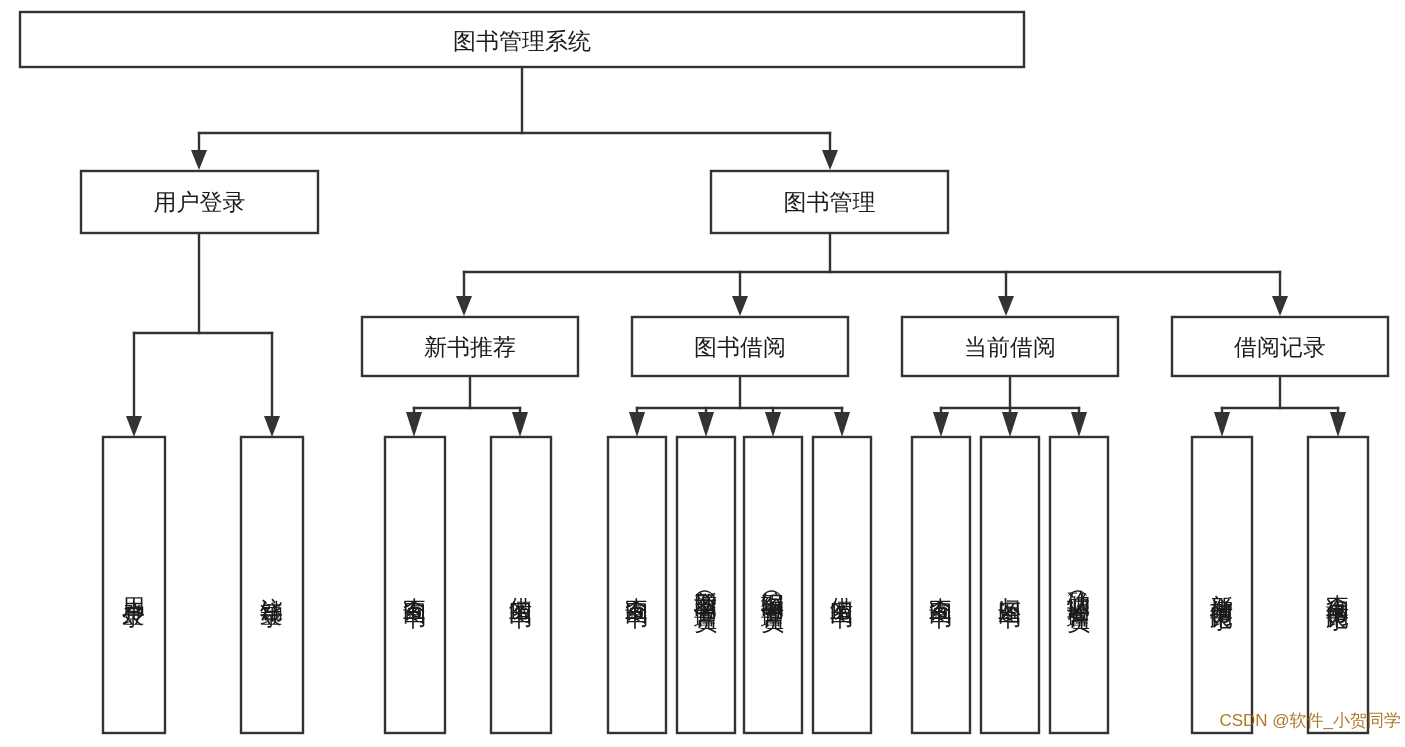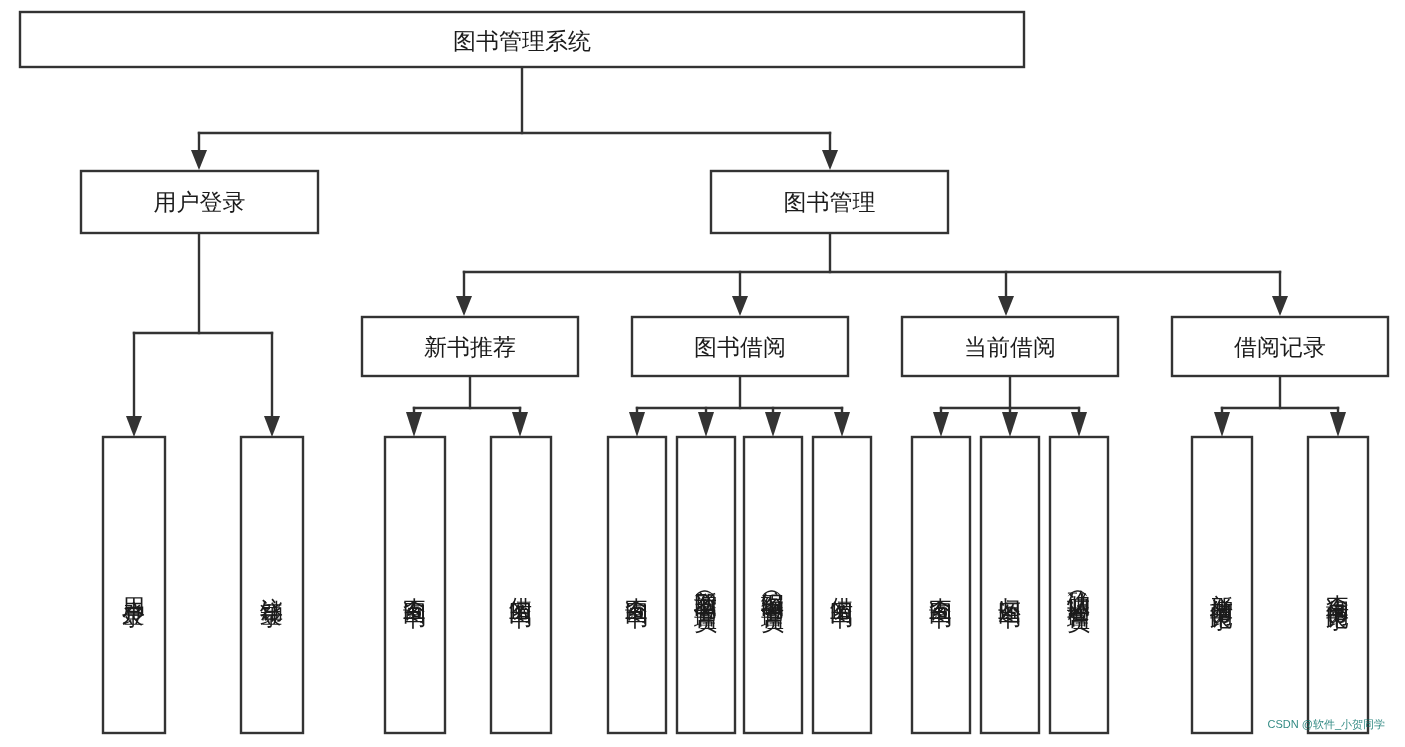--- a/index.html
+++ b/index.html
@@ -54,25 +54,25 @@
     font-size: 23px;
     fill: #1b1b1b;
     text-anchor: middle;
     dominant-baseline: central;
     writing-mode: vertical-rl;
     glyph-orientation-vertical: 0;
     letter-spacing: 3px;
   }
   .watermark {
     position: absolute;
-    right: 20px;
+    right: 4px;
     bottom: 8px;
     font-family: "Liberation Sans", "DejaVu Sans", sans-serif;
-    font-size: 11px;
-    color: #0f766e;
+    font-size: 17px;
+    color: #a16207;
     opacity: 0.85;
     pointer-events: none;
     user-select: none;
     white-space: pre;
   }
 </style>
 </head>
 <body>
 
 <div id="diagram-root">

